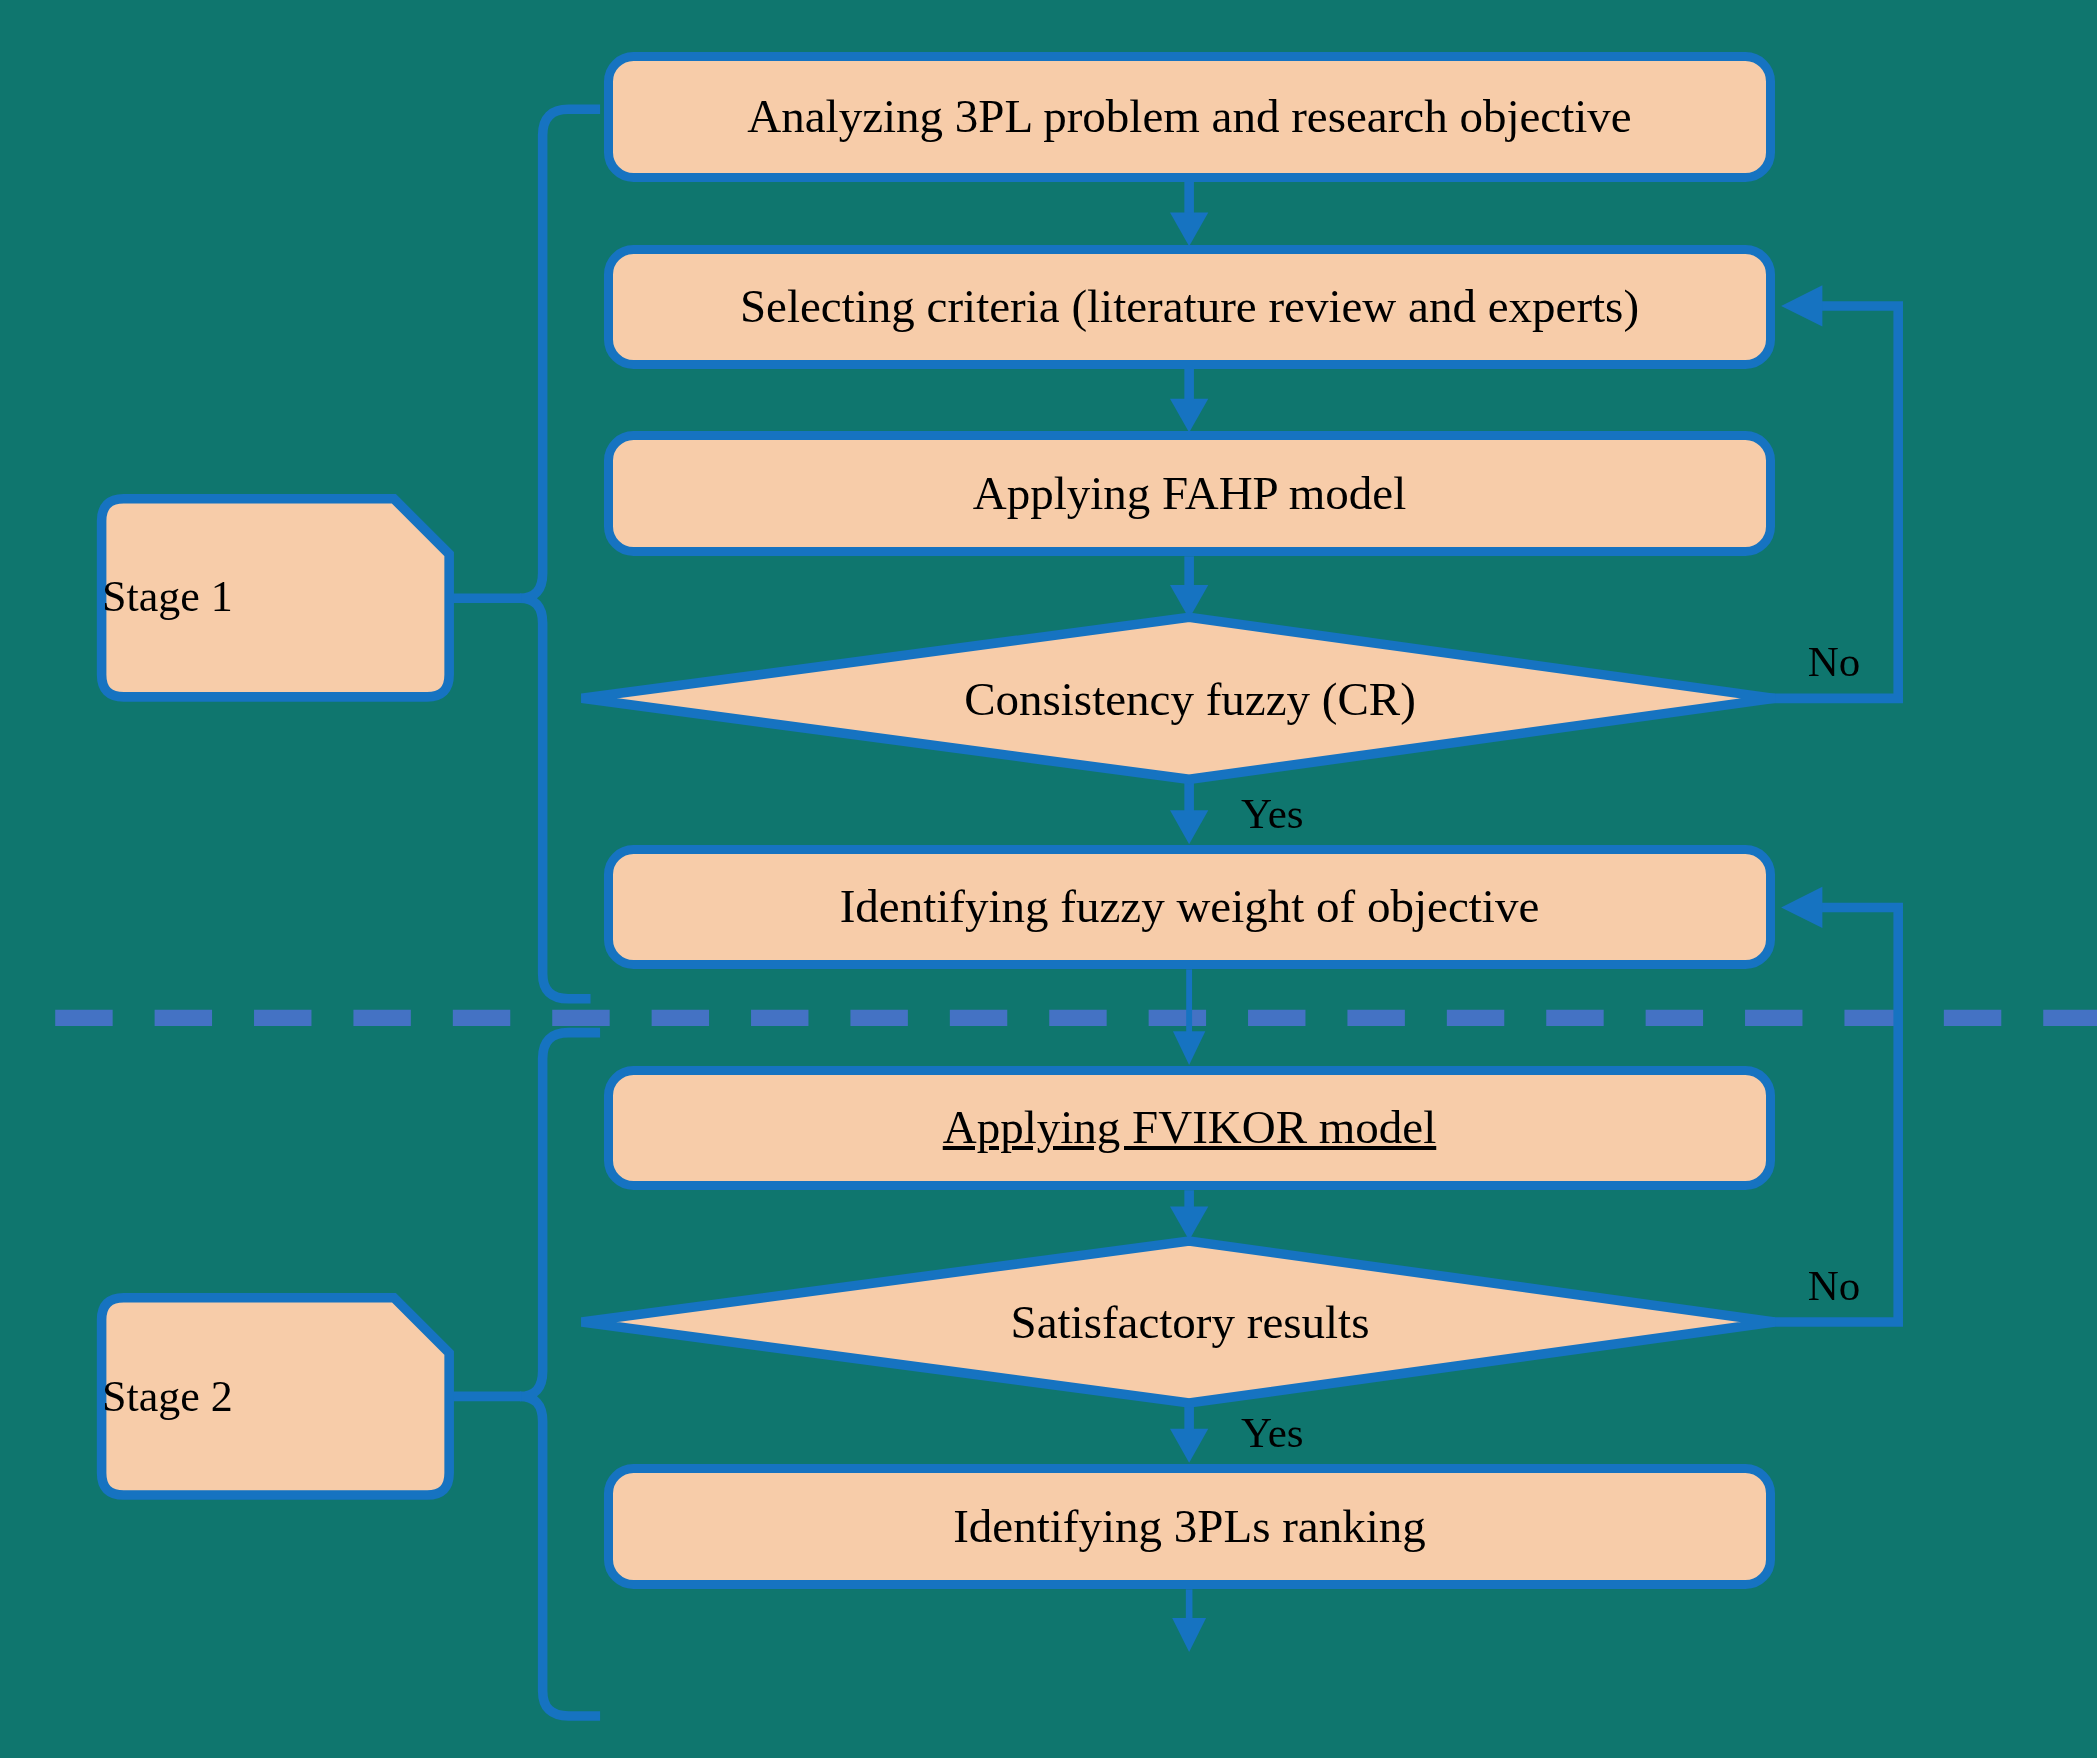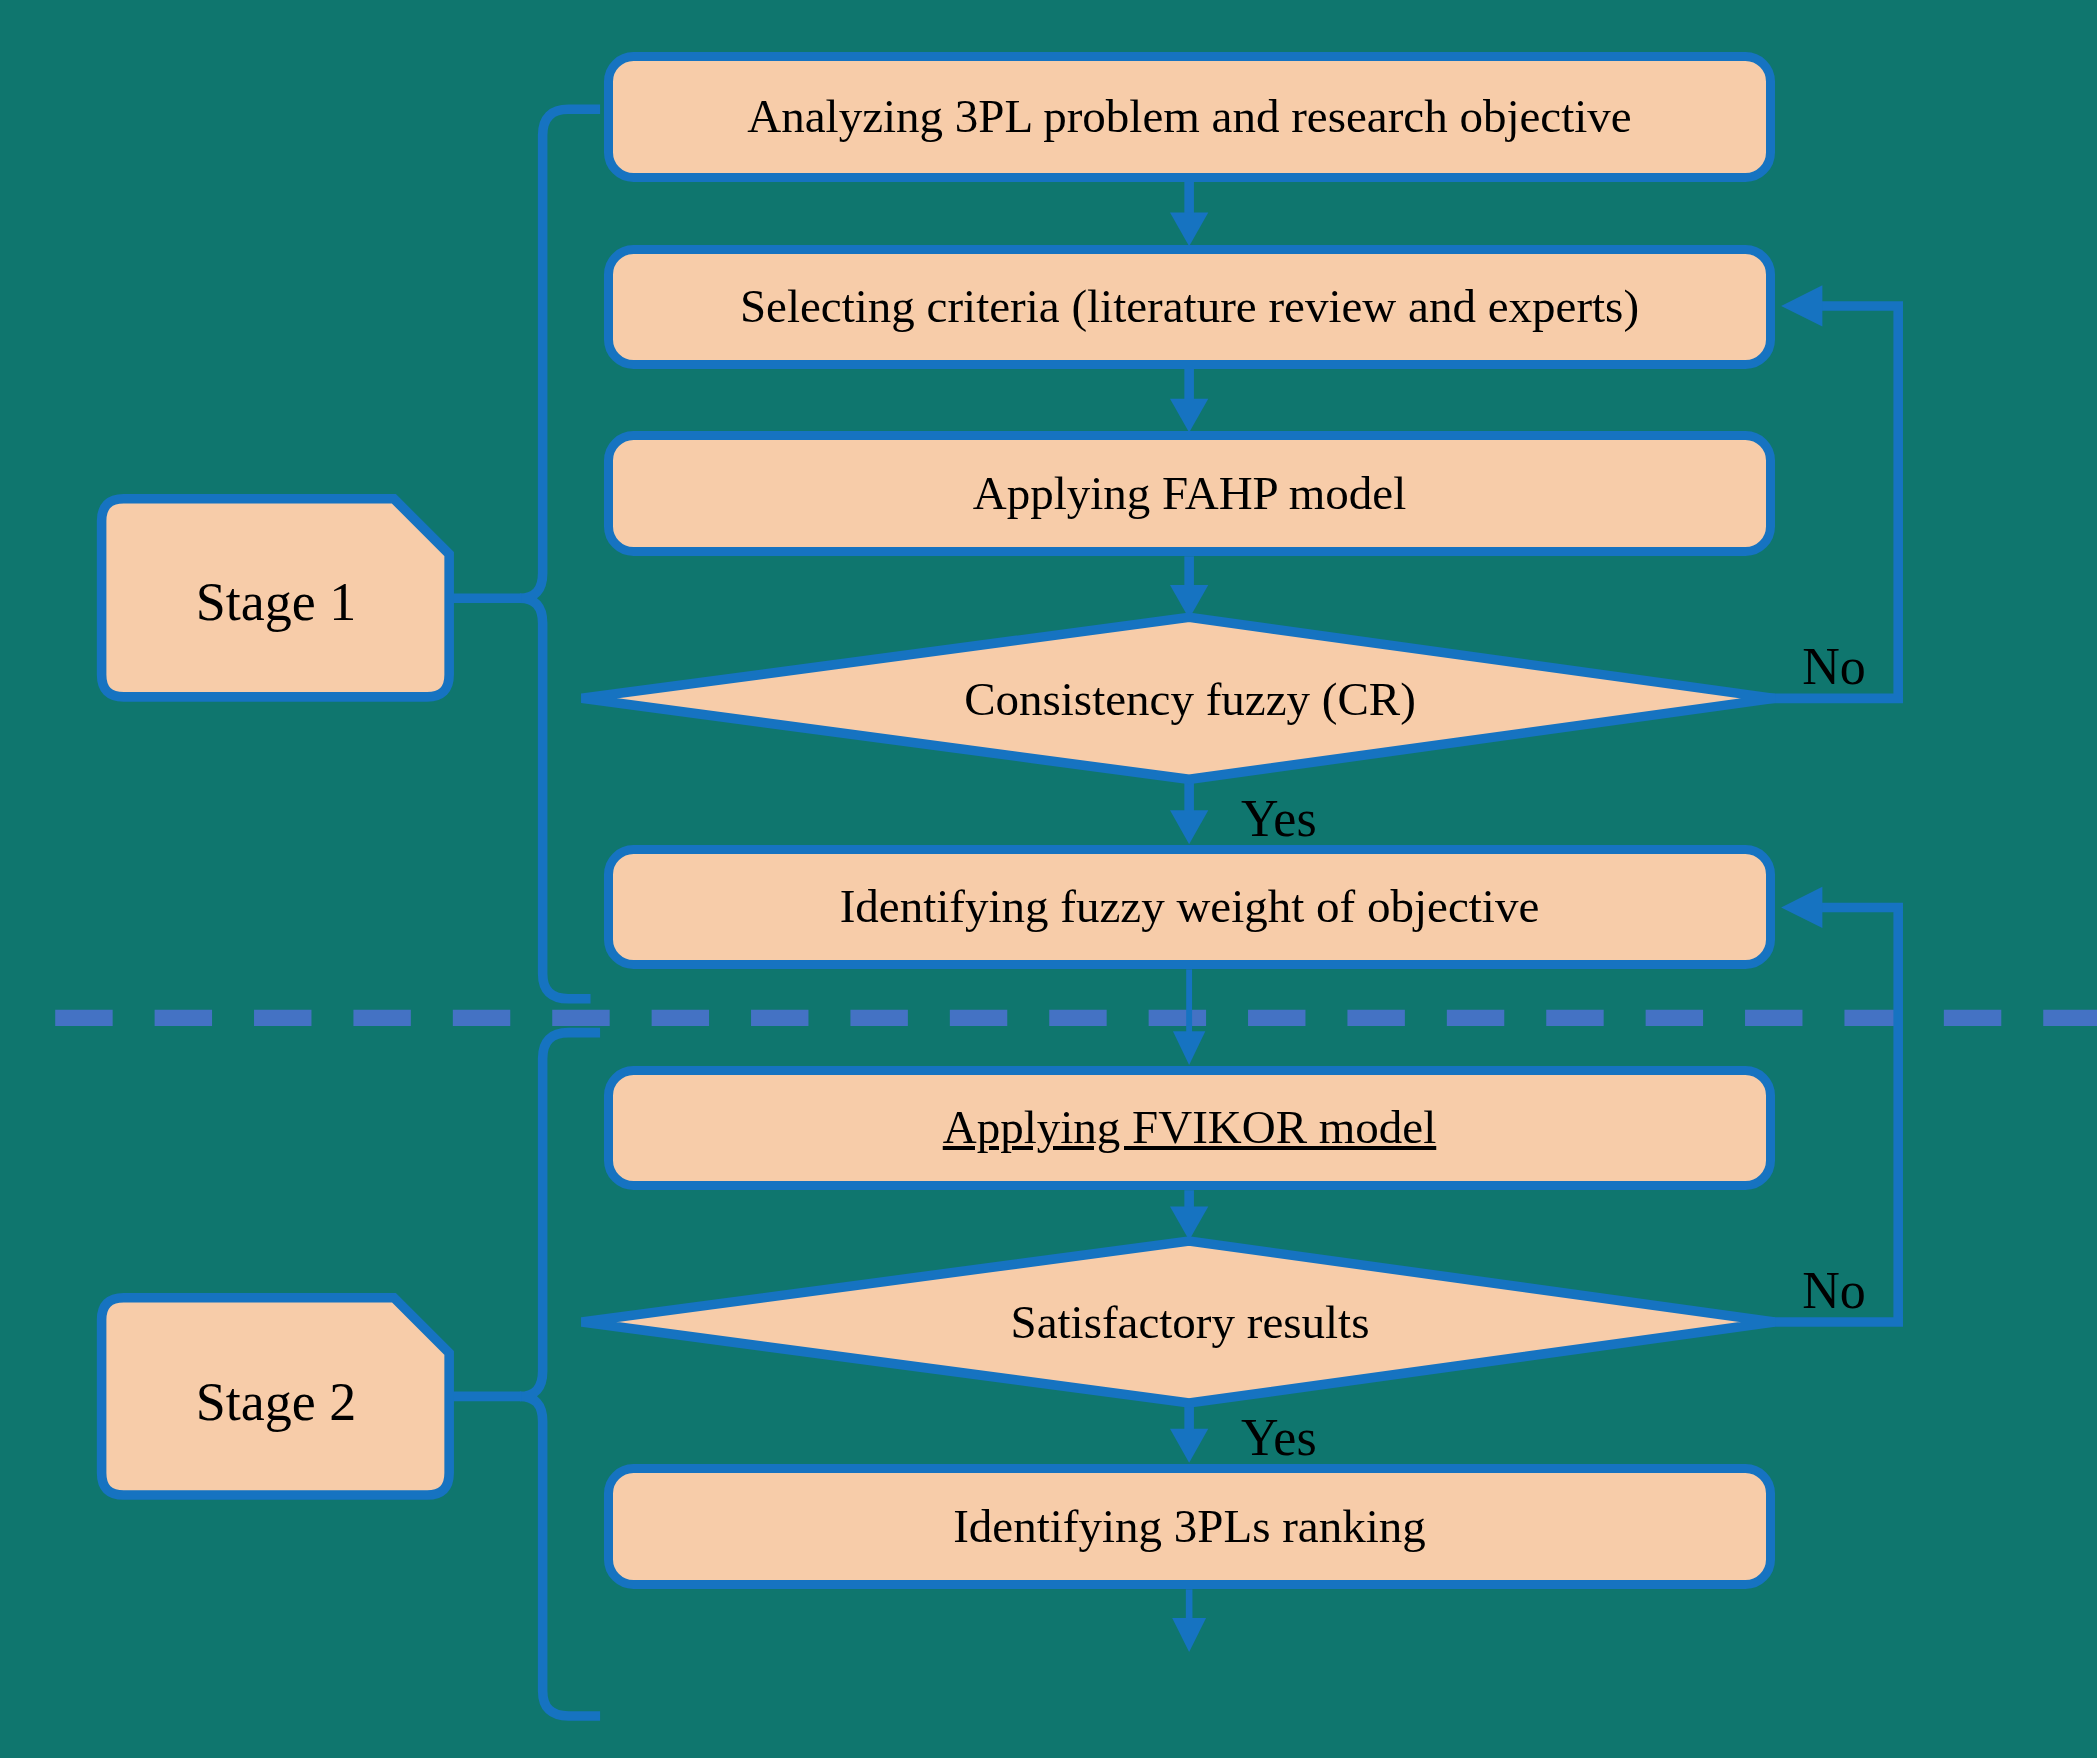--- a/index.html
+++ b/index.html
@@ -32,27 +32,26 @@
     position:absolute;
     width:884px;
     text-align:center;
     font-size:47px;
     color:#000000;
   }
   .stagebox-label{
     position:absolute;
     left:102px;
     width:348px;
-    text-align:center;
-    font-size:54px;
+    font-size:44px;
     color:#000000;
   }
   .edgelabel{
     position:absolute;
-    font-size:52px;
+    font-size:43px;
     color:#000000;
   }
 </style>
 </head>
 <body>
 
 <div class="canvas">
 
   <svg class="wires" viewBox="0 0 2848 2388">
 

